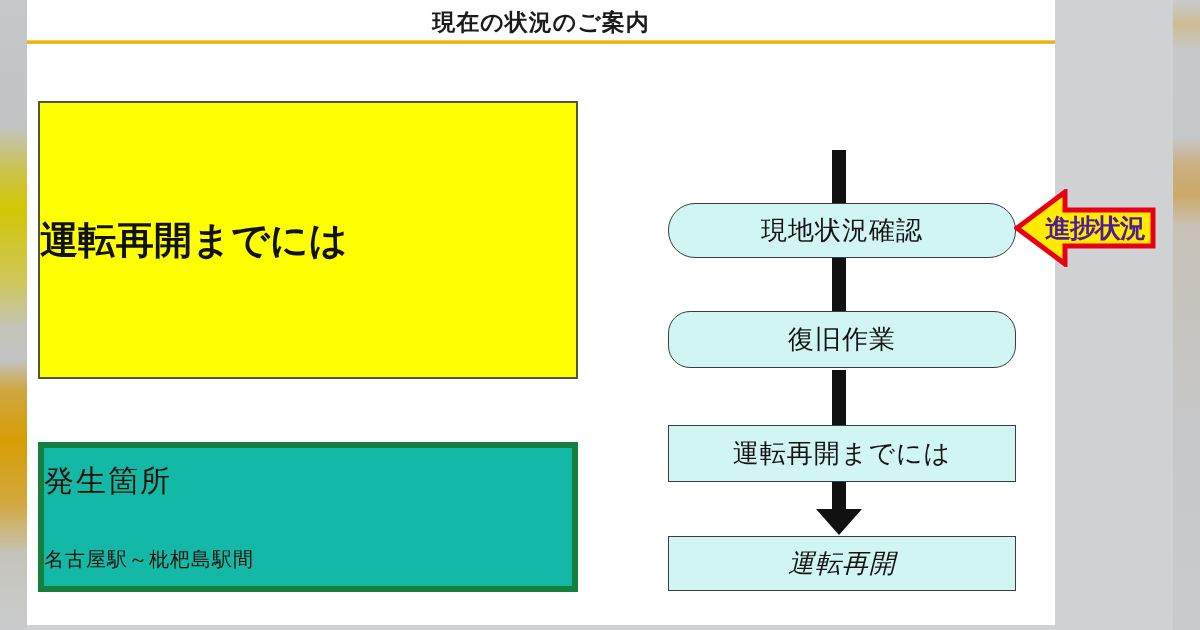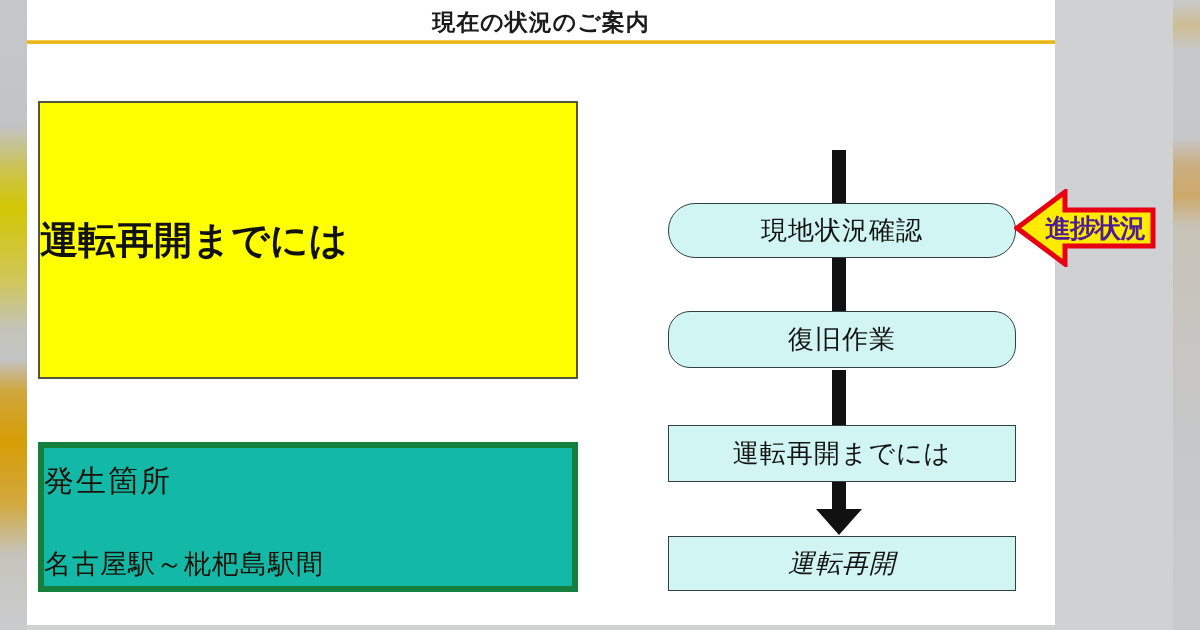--- a/index.html
+++ b/index.html
@@ -63,21 +63,21 @@
     background: #14b8a6;
     border: 6px solid #15803d;
     text-align: left;
   }
   .location-heading {
     margin-top: 13px;
     font-size: 30px; color: #1a1208; letter-spacing: 2px;
   }
   .location-value {
     margin-top: 44px;
-    font-size: 27px; color: #1a1208; letter-spacing: 1px;
+    font-size: 20px; color: #1a1208; letter-spacing: 1px;
   }
 
   .flow-step {
     position: absolute; left: 641px; width: 348px;
     background: #d0f5f2;
     border: 1.5px solid #333f42;
     display: flex; align-items: center; justify-content: center;
     font-size: 26px; color: #141414; letter-spacing: 1px;
     white-space: nowrap;
   }

